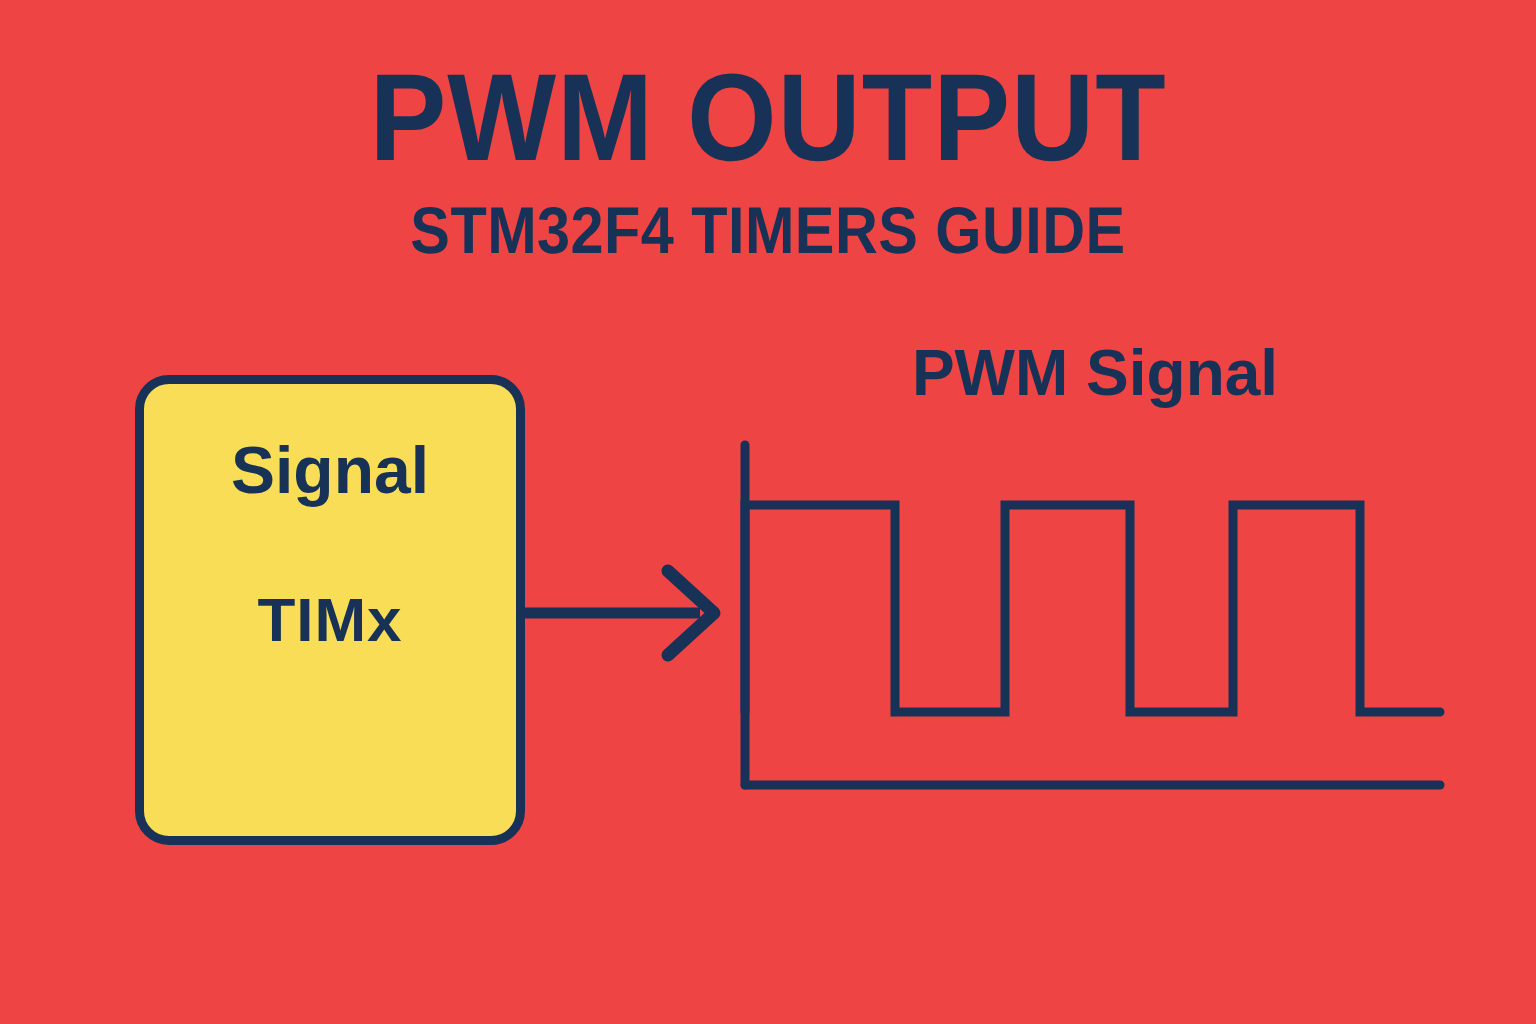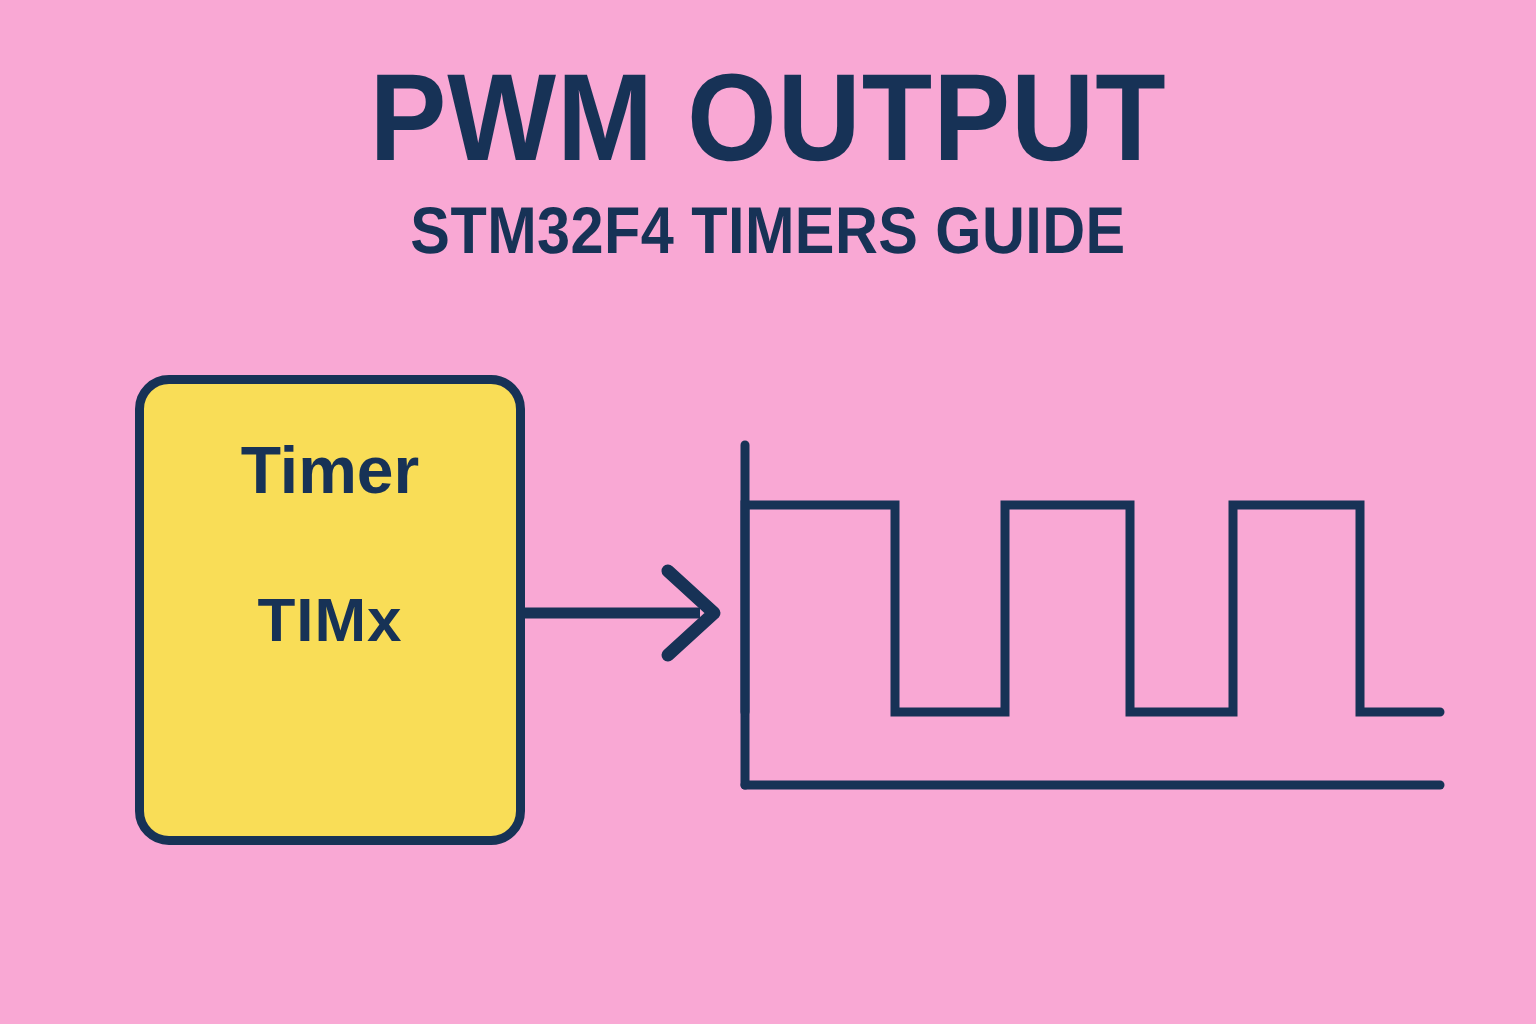--- a/index.html
+++ b/index.html
@@ -13,21 +13,21 @@
     background: #cfe7ec;
     font-family: "Liberation Sans", sans-serif;
     overflow: hidden;
     position: relative;
   }
 
   #canvas {
     position: relative;
     width: 1536px;
     height: 1024px;
-    background: #f9a8d4;
+    background: #ef4444;
   }
 
   
   .title {
     position: absolute;
     left: 0;
     width: 1536px;
     text-align: center;
     color: #173256;
     white-space: nowrap;
@@ -117,24 +117,25 @@
 </head>
 <body>
 
 <div id="canvas">
 
   <div class="title" id="main-title">PWM OUTPUT</div>
 
   <div class="title" id="subtitle">STM32F4 TIMERS GUIDE</div>
 
   <div id="timer-block">
-    <div id="timer-label">Timer</div>
+    <div id="timer-label">Signal</div>
     <div id="timx-label">TIMx</div>
   </div>
 
+  <div id="signal-caption">PWM Signal</div>
 
   <svg id="vector-layer" viewBox="0 0 1536 1024" width="1536" height="1024">
 
     <line x1="525" y1="613" x2="700" y2="613" stroke="#173256" stroke-width="11" stroke-linecap="butt"></line>
 
     <polyline points="668,571 714,613 668,655" fill="none" stroke="#173256" stroke-width="13" stroke-linecap="round" stroke-linejoin="round"></polyline>
 
     <line x1="745" y1="445" x2="745" y2="785" stroke="#173256" stroke-width="9" stroke-linecap="round"></line>
 
     <line x1="745" y1="785" x2="1440" y2="785" stroke="#173256" stroke-width="9" stroke-linecap="round"></line>

